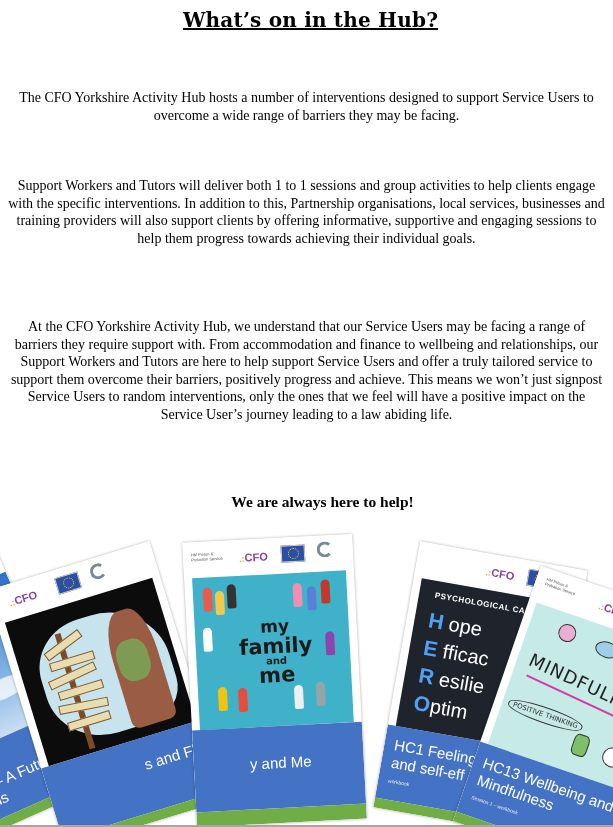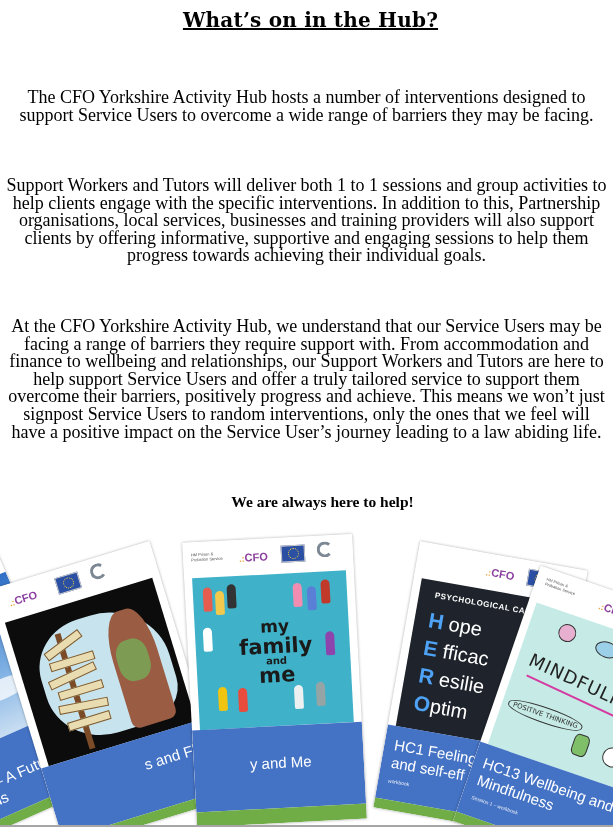--- a/index.html
+++ b/index.html
@@ -1,18 +1,18 @@
 <!DOCTYPE html>
 <html><head>
 <meta charset="utf-8">
 <style>
   html,body{margin:0;padding:0;background:#fff;}
   body{width:613px;height:827px;position:relative;overflow:hidden;font-family:"Liberation Serif","DejaVu Serif",serif;color:#000;}
   .title{position:absolute;top:8px;left:4px;width:613px;text-align:center;font-family:"DejaVu Serif",serif;font-weight:bold;font-size:20px;letter-spacing:0.2px;text-decoration:underline;}
-  .para{position:absolute;left:6px;width:601px;text-align:center;font-size:18px;line-height:17.6px;}
+  .para{position:absolute;left:6px;width:601px;text-align:center;font-size:14px;line-height:17.6px;}
   #p1{top:89px;}
   #p2{top:177px;text-align:center;}
   #p3{top:318px;}
   .tagline{position:absolute;top:493px;left:16px;width:613px;text-align:center;font-weight:bold;font-size:15.5px;}
   .collage{position:absolute;left:0;top:530px;width:613px;height:295px;overflow:hidden;}
   .bottom-rule{position:absolute;left:0;bottom:0;width:613px;height:2px;background:#a6a6a6;}
   .cover{position:absolute;width:170px;height:270px;background:#fff;box-shadow:0 0 3px rgba(0,0,0,0.35);transform-origin:50% 100%;overflow:hidden;}
   .cover .hdr{position:absolute;left:0;top:0;width:100%;height:36px;background:#fff;}
   .cover .logo-cfo{position:absolute;top:12px;font-family:"Liberation Sans",sans-serif;font-weight:bold;font-size:11px;color:#8a3f9e;}
   .cover .logo-cfo .dots{color:#e8a33a;font-size:9px;}

